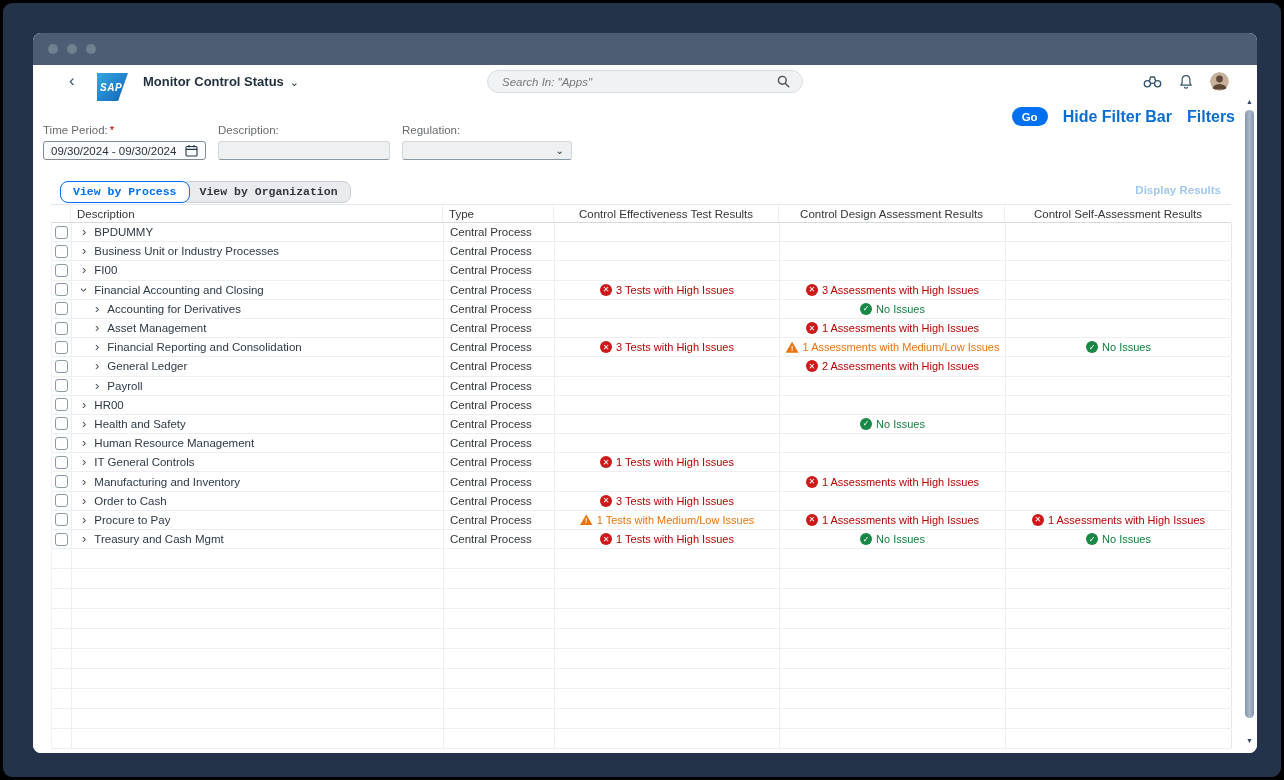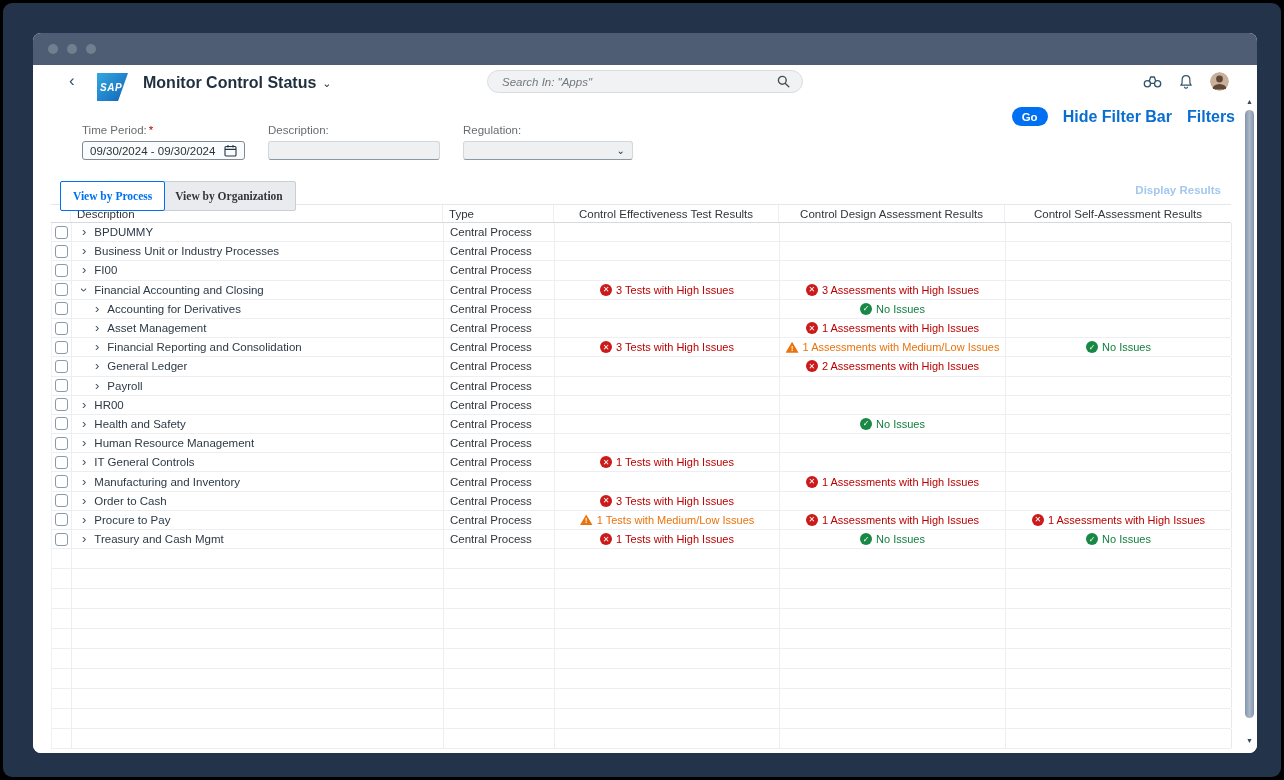--- a/index.html
+++ b/index.html
@@ -23,58 +23,58 @@
   .shell { position:absolute; top:0; left:0; right:0; height:34px; background:#fff; }
   .back-btn { position:absolute; left:36px; top:5px; border:0; background:none; font-size:17px; color:#32536a; cursor:pointer; line-height:22px; }
   .sap-logo {
     position:absolute; left:64px; top:8px; width:31px; height:28px;
     background:linear-gradient(135deg,#35a8e0 0%,#1b78c5 70%,#0e5fa6 100%);
     clip-path:polygon(0 0,100% 0,68% 100%,0 100%);
     color:#fff; font-weight:700; font-style:italic; font-size:10px;
     display:flex; align-items:center; padding-left:3px; letter-spacing:.5px;
   }
   .app-title { position:absolute; left:110px; top:9px; display:flex; align-items:center; gap:6px; cursor:pointer; }
-  .app-title .t { font-size:16px; font-weight:700; color:#1f2f3e; }
+  .app-title .t { font-size:13px; font-weight:700; color:#1f2f3e; }
   .caret { font-size:11px; color:#1f2f3e; line-height:10px; }
   .shell-search {
     position:absolute; left:454px; top:5px; width:316px; height:23px;
     background:#f1f2f4; border:1px solid #d8dce0; border-radius:12px;
     display:flex; align-items:center; padding:0 12px 0 14px; cursor:text;
   }
   .shell-search .ph { flex:1; font-size:11.5px; font-style:italic; color:#73787d; }
   .shell-icons { position:absolute; right:28px; top:7px; display:flex; align-items:center; gap:17px; }
   .icon-btn { border:0; background:none; cursor:pointer; display:flex; align-items:center; padding:0; }
   .avatar { width:19px; height:19px; border-radius:50%; overflow:hidden; display:inline-block; }
 
   
   .fb-actions { position:absolute; top:42px; right:22px; display:flex; align-items:center; gap:15px; }
   .go-btn {
     background:#0070f2; color:#fff; border:0; border-radius:10px; height:19px;
     padding:0 10px; font-size:11.5px; font-weight:700; cursor:pointer;
   }
   .fb-link { color:#0a6ed1; font-size:16px; font-weight:600; text-decoration:none; cursor:pointer; }
-  .fb-fields { position:absolute; top:59px; left:10px; display:flex; gap:23px;margin-left:39px; }
+  .fb-fields { position:absolute; top:59px; left:10px; display:flex; gap:12px; }
   .fb-label { font-size:11.5px; color:#696c6f; margin-bottom:5px; }
   .req { color:#b00; margin-left:2px; }
   .fb-input {
     height:19px; border-radius:3px; display:flex; align-items:center;
     padding:0 7px; font-size:11.5px; color:#29323a; cursor:text;
   }
   .fb-input.datepicker { width:163px; background:#fafbfc; border:1px solid #7f8a94; }
   .fb-input.input { width:172px; background:#eef0f2; border:1px solid #d2d7db; border-bottom:1px solid #8a98a5; }
   .fb-input.select { width:170px; background:#eef0f2; border:1px solid #d2d7db; border-bottom:1px solid #8a98a5; cursor:pointer; }
   .fb-value { flex:1; white-space:nowrap; overflow:hidden; }
   .sel-caret { font-size:10px; color:#223548; }
 
   
   .tabs { position:absolute; top:116px; left:27px; display:flex; }
   .tab {
-    height:30px; line-height:16px; padding:0 12px; font-size:11.5px; border-radius:2px;
+    height:22px; line-height:16px; padding:0 12px; font-size:11.5px; border-radius:8px;
     cursor:pointer; white-space:nowrap;
-    font-family:Liberation Serif, serif;
+    font-family:Liberation Mono, monospace;
   }
   .tab.active { background:#fff; border:1px solid #0070f2; color:#0070f2; font-weight:700; position:relative; z-index:2; }
   .tab.inactive { background:#e9ebee; border:1px solid #c9cfd5; color:#32363a; font-weight:600; margin-left:-9px; padding-left:18px; z-index:1; }
   .display-results { position:absolute; top:119px; right:36px; font-size:11.5px; font-weight:600; color:#a3c7ef; cursor:default; text-decoration:none; }
 
   
   .table { position:absolute; top:139px; left:18px; width:1180px; }
   .thead {
     display:grid; grid-template-columns:20px 372px 111px 225px 226px 226px;
     height:19px; border-top:1px solid #e5e8eb; border-bottom:1px solid #d6dade;

